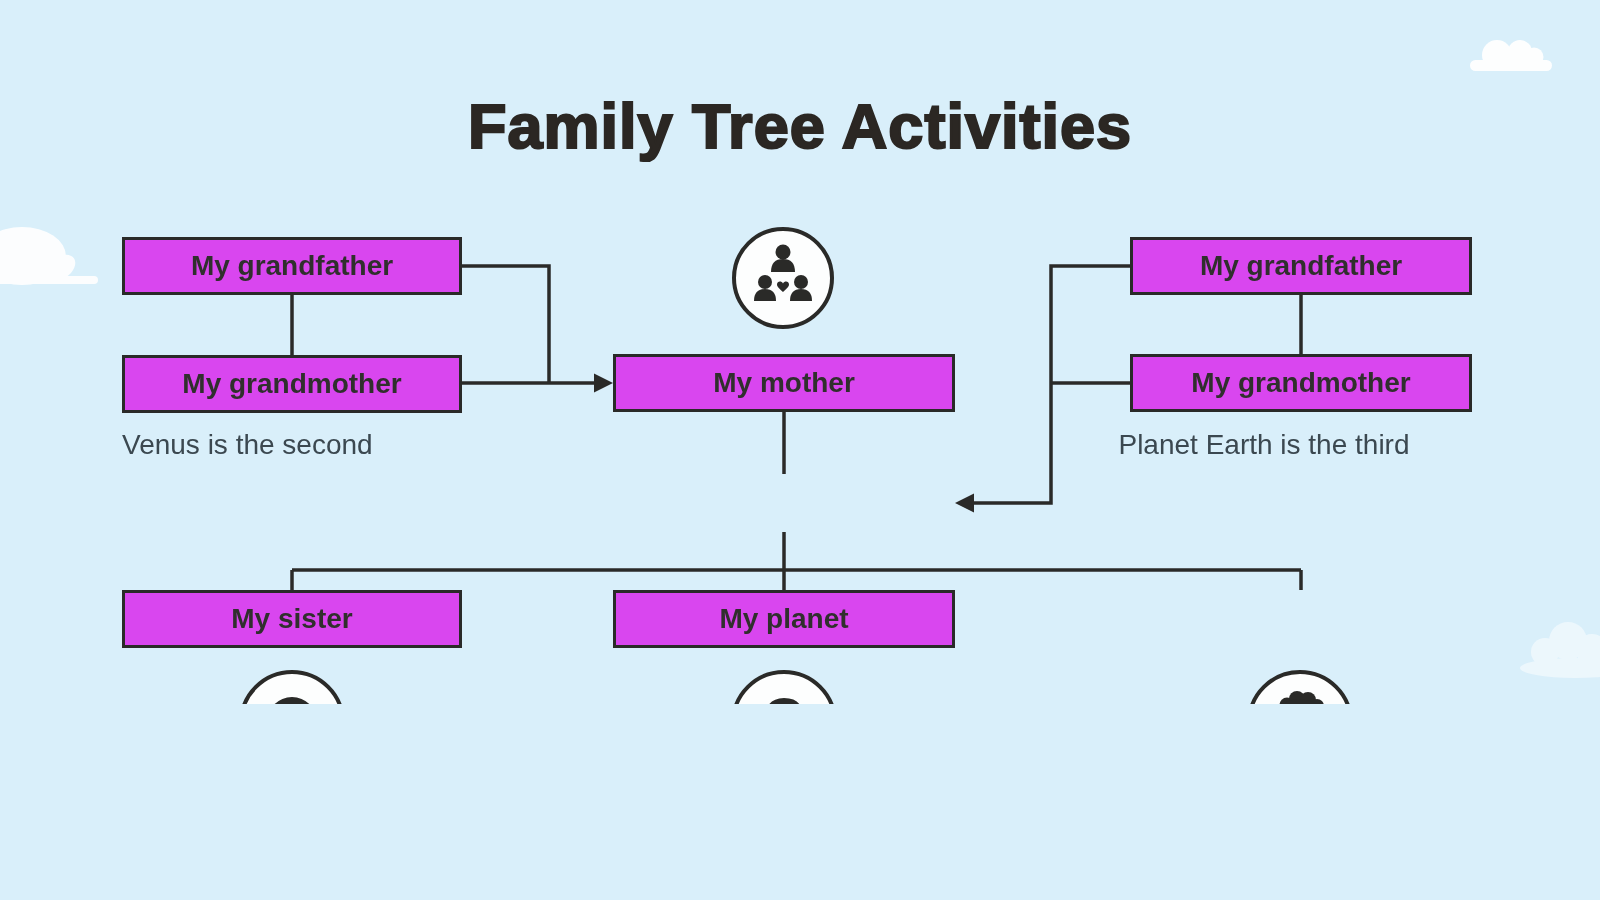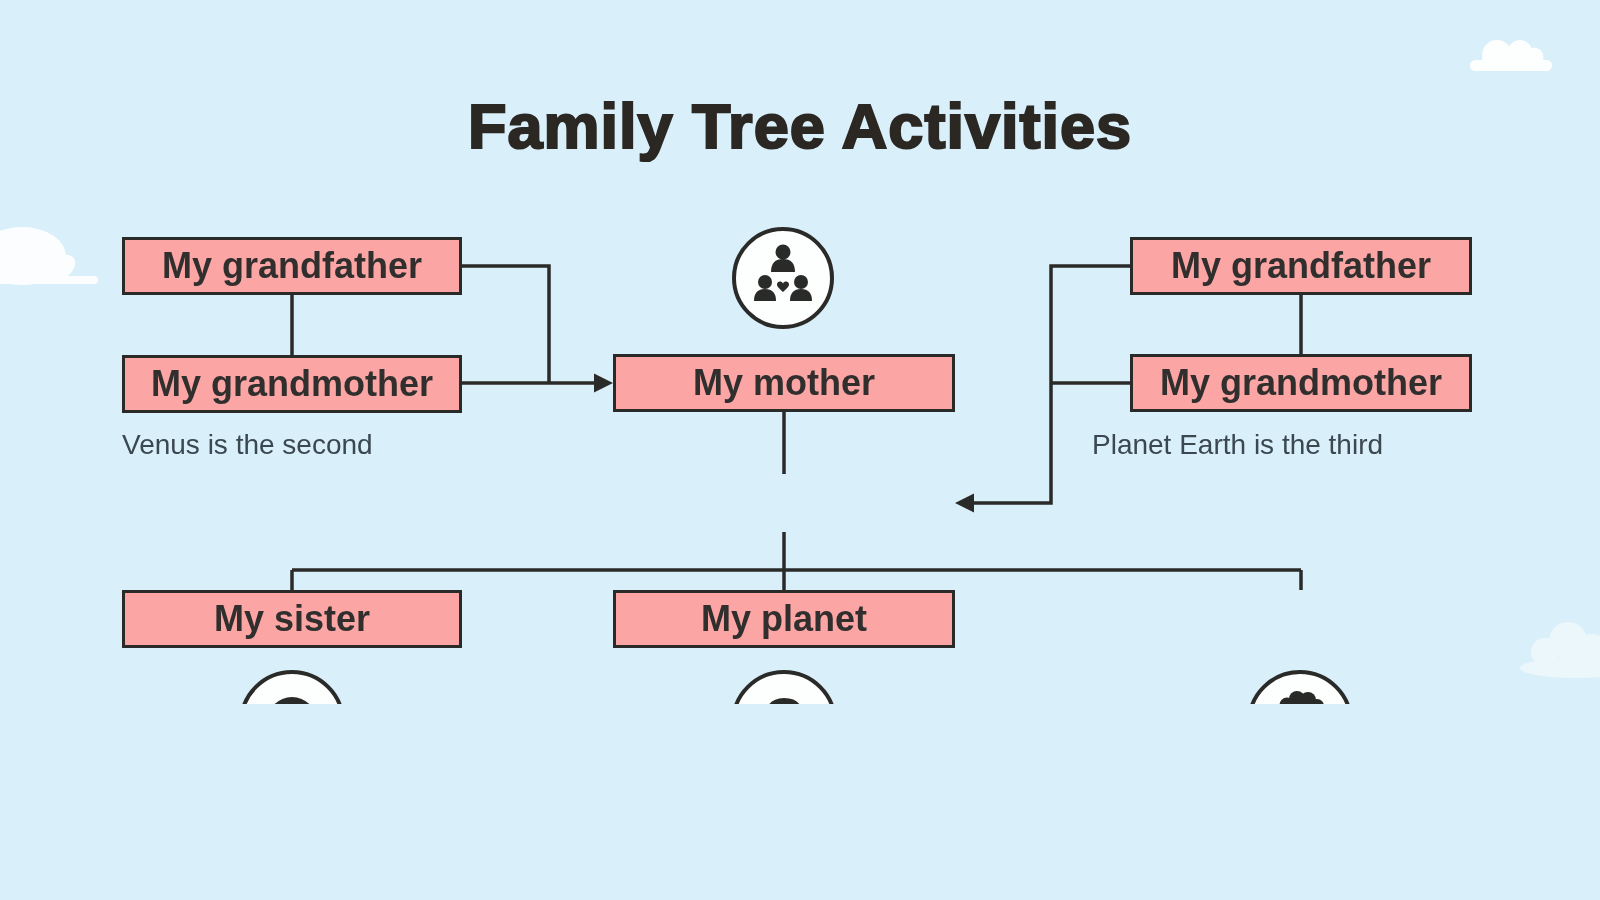--- a/index.html
+++ b/index.html
@@ -8,38 +8,38 @@
     background:#d9effa;font-family:"Liberation Sans", sans-serif;
   }
   .decor{position:absolute;left:0;top:0;z-index:1;}
   .title{
     position:absolute;left:0;top:90px;width:1600px;text-align:center;z-index:2;
     font-size:63px;font-weight:bold;color:#2b2723;letter-spacing:1px;
     -webkit-text-stroke:2.2px #2b2723;
   }
   .node{
     position:absolute;height:58px;z-index:2;box-sizing:border-box;
-    background:#fca5a5;border:3.5px solid #2a2a28;
+    background:#d946ef;border:3.5px solid #2a2a28;
     display:flex;align-items:center;justify-content:center;
-    font-size:36px;font-weight:bold;color:#302f2d;
+    font-size:28px;font-weight:bold;color:#302f2d;
   }
   #n-gfl{left:122px;top:237px;width:340px}
   #n-gml{left:122px;top:355px;width:340px}
   #n-fa{left:613px;top:354px;width:342px}
   #n-mo{left:613px;top:474px;width:342px}
   #n-gfr{left:1130px;top:237px;width:342px}
   #n-gmr{left:1130px;top:354px;width:342px}
   #n-si{left:122px;top:590px;width:340px}
   #n-br{left:613px;top:590px;width:342px}
   #n-me{left:1130px;top:590px;width:342px}
   .caption{
     position:absolute;z-index:2;font-size:28px;line-height:42px;color:#3b4850;
   }
   #cap-left{left:122px;top:424px;width:430px;text-align:left}
-  #cap-right{left:1092px;top:424px;width:344px;text-align:left}
+  #cap-right{left:1092px;top:424px;width:344px;text-align:center}
   .caption span{display:block}
 </style>
 </head>
 <body>
 
 <div class="stage">
 
   <svg class="decor" width="1600" height="900" viewBox="0 0 1600 900">
 
     <g fill="#ffffff" opacity="0.95">

